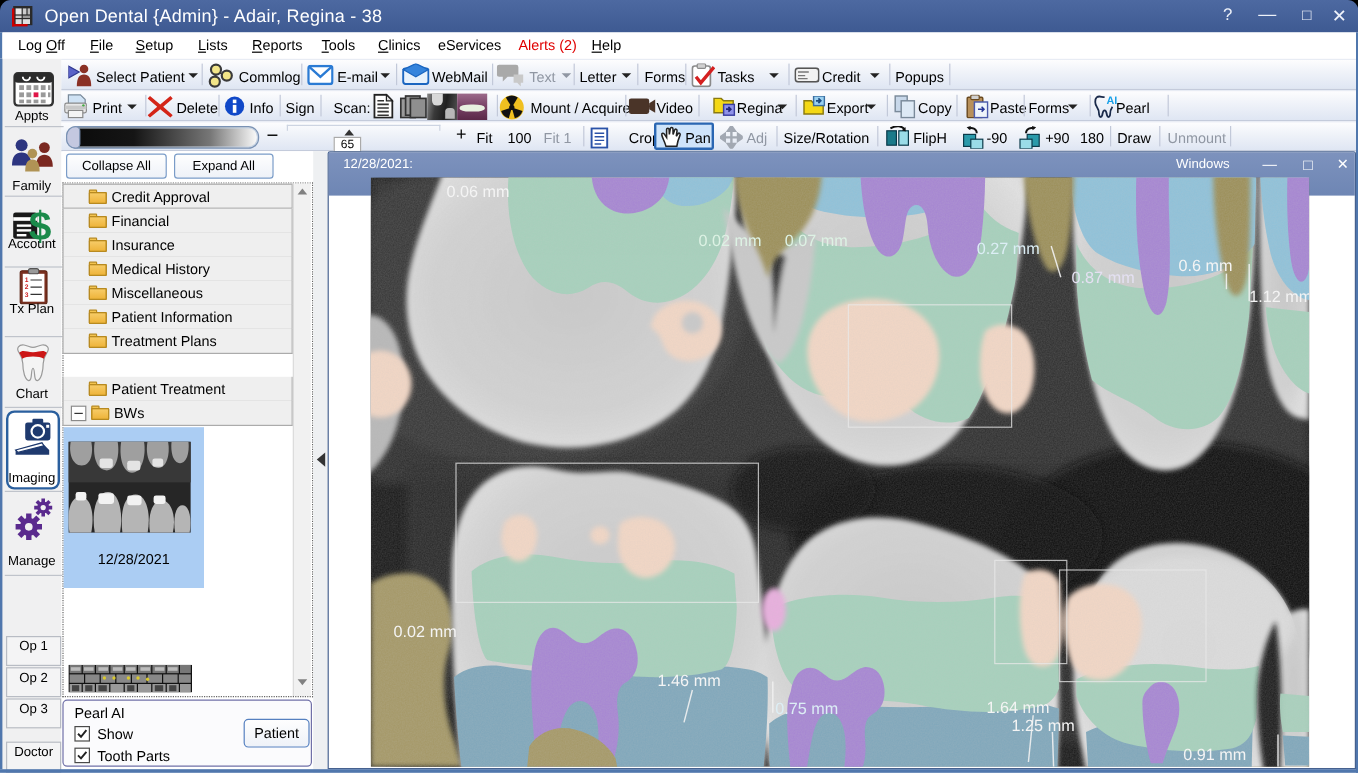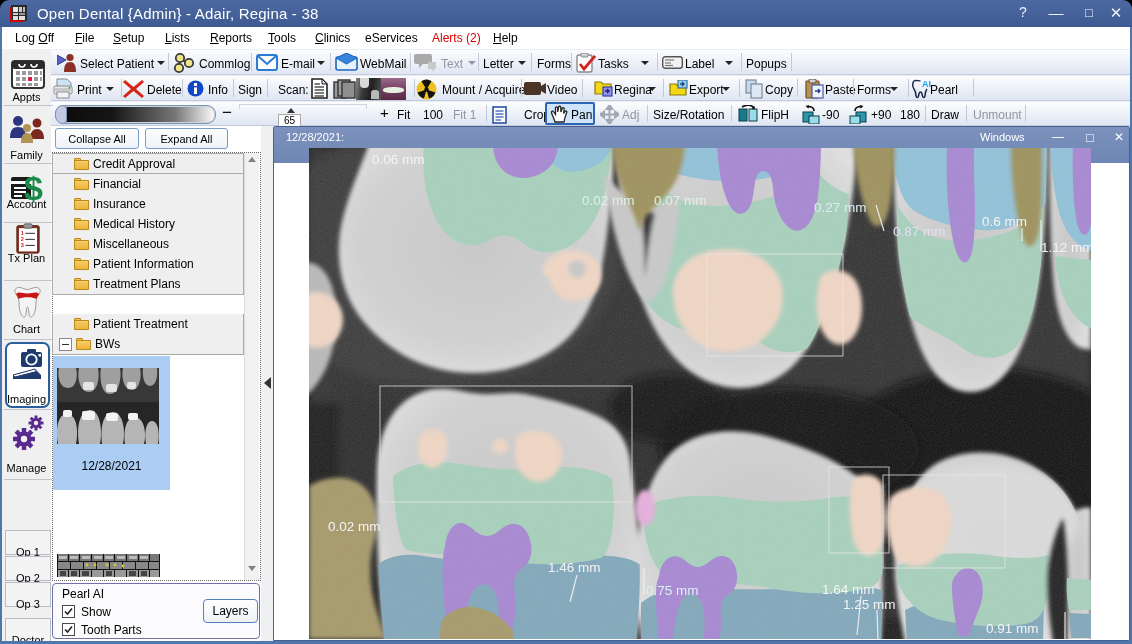--- a/index.html
+++ b/index.html
@@ -21,21 +21,21 @@
 #tb3{top:101px;height:25px;}
 .sep{position:absolute;top:3px;bottom:3px;width:1px;background:#c2c9d9;}
 .tbt{position:absolute;top:7px;font-size:12px;color:#000;white-space:nowrap;}
 .tbt3{position:absolute;top:6px;font-size:12px;color:#000;white-space:nowrap;}
 .gray{color:#9097a3;}
 .arr{position:absolute;top:11px;width:0;height:0;border-left:4px solid transparent;border-right:4px solid transparent;border-top:4px solid #222;}
 
 #modbar{left:0;top:49px;width:51px;height:592px;background:#f0f0f1;border-left:2px solid #5077ad;}
 .modcell{position:absolute;left:2px;width:49px;border-bottom:1px solid #bfc3cb;}
 .modlab{position:absolute;width:49px;text-align:center;font-size:11px;color:#000;}
-.opcell{position:absolute;left:3px;width:46px;height:25px;border:1px solid #b8bcc4;background:#f4f4f5;text-align:center;font-size:11px;padding-top:15px;}
+.opcell{position:absolute;left:3px;width:46px;height:25px;border:1px solid #b8bcc4;background:#f4f4f5;text-align:center;font-size:11px;padding-top:2px;}
 
 #tree{left:52px;top:126px;width:209px;height:518px;background:#fff;}
 .cbtn{position:absolute;height:21px;border:1px solid #7a9cc8;border-radius:3px;background:linear-gradient(#fefefe,#eef2f8);font-size:11px;text-align:center;padding-top:4px;color:#000;}
 .trow{position:absolute;left:0px;width:192px;height:21px;background:#efefef;border:1px solid #ababab;border-top:none;font-size:12px;color:#000;}
 .tlab{position:absolute;left:40px;top:3px;}
 .folder{position:absolute;left:21px;top:4px;width:15px;height:12px;}
 .fback{position:absolute;left:0;top:2px;width:15px;height:10px;background:#efb73e;border:1px solid #b88a20;border-radius:1px;}
 .ffront{position:absolute;left:0;top:0px;width:7px;height:3px;background:#f4c44f;border:1px solid #b88a20;border-radius:1px 1px 0 0;}
 .ffront2{position:absolute;left:0;top:2px;width:15px;height:10px;background:linear-gradient(#f7cc68,#eeb43a);border:1px solid #b88a20;border-radius:1px;}
 .minus{position:absolute;left:6px;top:4px;width:13px;height:13px;border:1px solid #8a8a8a;background:#fff;}
@@ -138,21 +138,21 @@
       </svg>
  <span class="tbt" style="left:547px;">Tasks</span>
       <span class="arr" style="left:590px;"></span>
  <div class="sep" style="left:606px;"></div>
  <svg class="abs" style="left:611px;top:6px" width="21" height="13" viewBox="0 0 21 13">
         <rect x="0.7" y="0.7" width="19.6" height="11.6" rx="2.5" fill="#f2f2f2" stroke="#555" stroke-width="1.4"></rect>
         <line x1="3" y1="4" x2="12" y2="4" stroke="#777" stroke-width="1.2"></line>
         <line x1="3" y1="7" x2="9" y2="7" stroke="#777" stroke-width="1.2"></line>
         <line x1="3" y1="9.5" x2="11" y2="9.5" stroke="#777" stroke-width="1.2"></line>
       </svg>
- <span class="tbt" style="left:634px;">Label</span>
+ <span class="tbt" style="left:634px;">Credit</span>
       <span class="arr" style="left:674px;"></span>
  <div class="sep" style="left:690px;"></div>
  <span class="tbt" style="left:695px;">Popups</span>
  <div class="sep" style="left:740px;"></div>
 </div>
 <div id="tb2" class="abs tbar">
  <svg class="abs" style="left:1px;top:2px" width="22" height="21" viewBox="0 0 22 21">
         <polygon points="5,1 15,1 19,5 19,9 5,9" fill="#cfe2f4" stroke="#7a8a9a" stroke-width="1"></polygon>
         <rect x="2" y="8" width="18" height="8" rx="1.5" fill="#e8e8e8" stroke="#8a8a8a"></rect>
         <rect x="2" y="10" width="18" height="3" fill="#c8c8c8"></rect>
@@ -607,21 +607,21 @@
         <div class="abs" style="left:3px;top:4px;width:0;height:0;border-left:4px solid transparent;border-right:4px solid transparent;border-bottom:5px solid #808080;"></div>
         <div class="abs" style="left:3px;top:413px;width:0;height:0;border-left:4px solid transparent;border-right:4px solid transparent;border-top:5px solid #808080;"></div>
       </div>
 </div>
 <div id="pearlpanel" class="abs">
  <div class="abs" style="left:9px;top:3px;">Pearl AI</div>
  <div class="chk" style="left:9px;top:21px;"><svg width="11" height="11" viewBox="0 0 11 11">
           <path d="M2,5.5 L4.5,8 L9,2.5" fill="none" stroke="#222" stroke-width="1.6"></path>
         </svg></div>
  <div class="abs" style="left:28px;top:21px;">Show</div>
- <div class="abs" style="left:150px;top:15px;width:55px;height:24px;border:1px solid #5580c0;border-radius:4px;background:linear-gradient(#fefefe,#eef2f8);text-align:center;padding-top:4px;">Layers</div>
+ <div class="abs" style="left:150px;top:15px;width:55px;height:24px;border:1px solid #5580c0;border-radius:4px;background:linear-gradient(#fefefe,#eef2f8);text-align:center;padding-top:4px;">Patient</div>
  <div class="chk" style="left:9px;top:39px;"><svg width="11" height="11" viewBox="0 0 11 11">
           <path d="M2,5.5 L4.5,8 L9,2.5" fill="none" stroke="#222" stroke-width="1.6"></path>
         </svg></div>
  <div class="abs" style="left:28px;top:39px;">Tooth Parts</div>
 </div>
 <div class="abs" id="splitter" style="left:261px;top:126px;width:12px;height:518px;background:#eef0f2;"></div>
 <div class="abs" style="left:264px;top:377px;width:0;height:0;border-top:6px solid transparent;border-bottom:6px solid transparent;border-right:7px solid #333;"></div>
 <div id="imgwin" class="abs">
  <div id="imgtitle">
         <span class="abs" style="left:12px;top:4px;">12/28/2021:</span>

